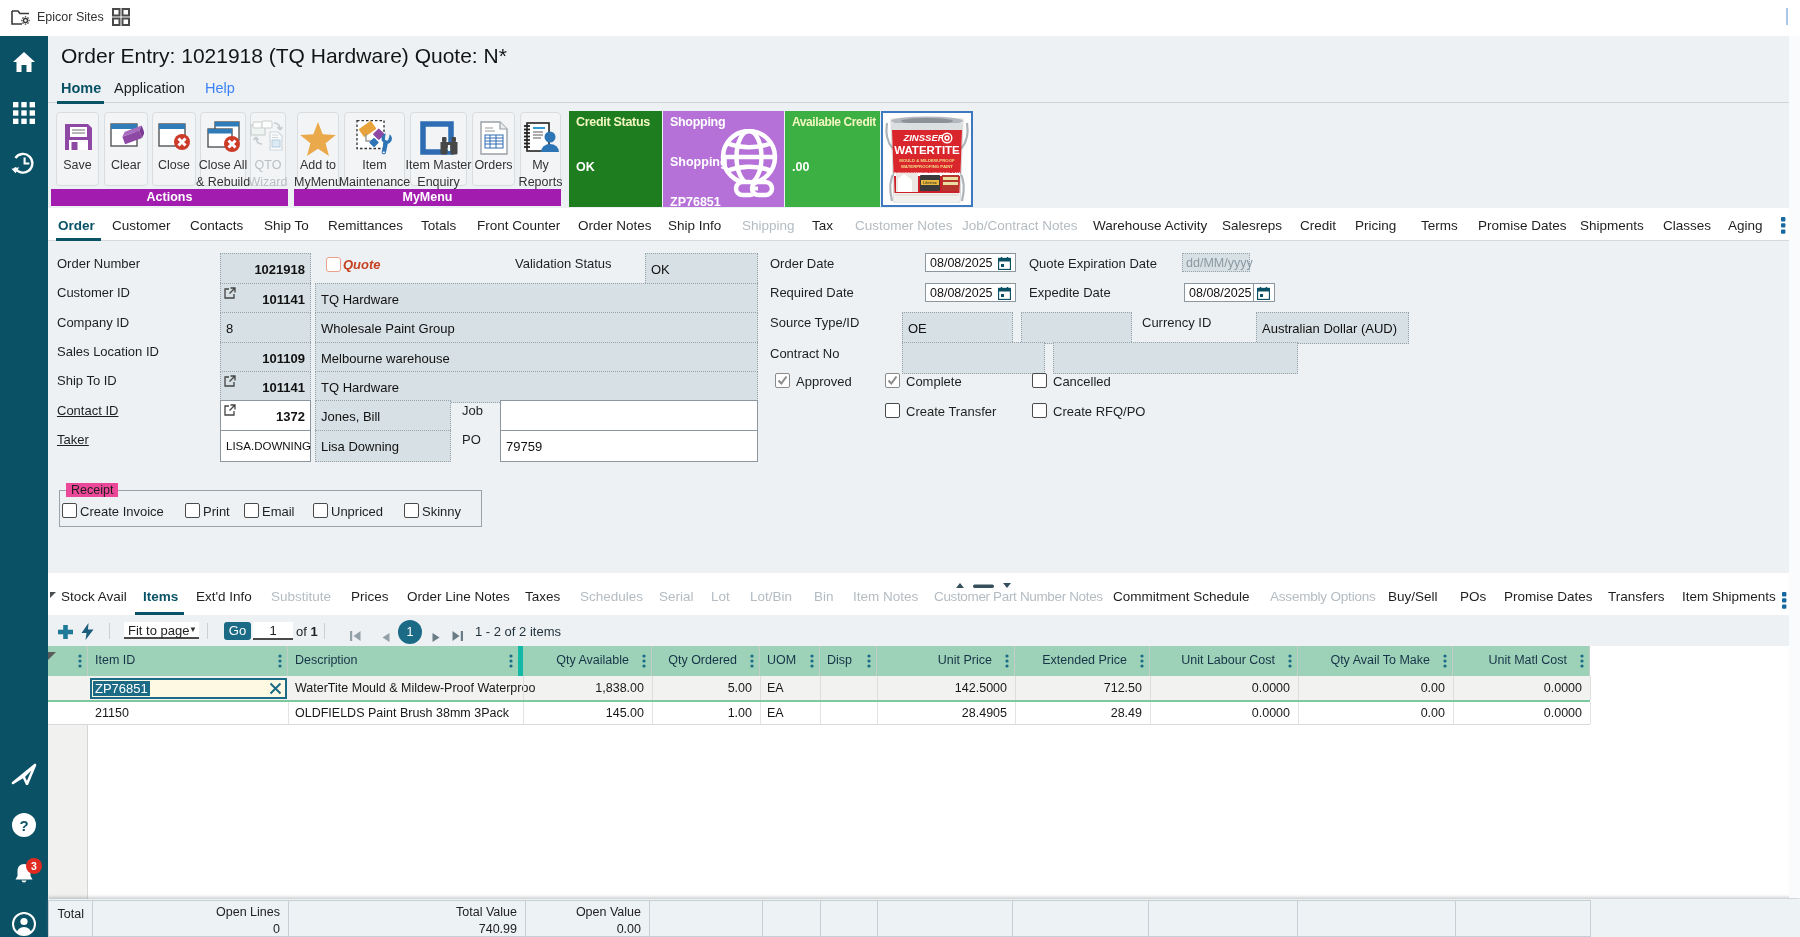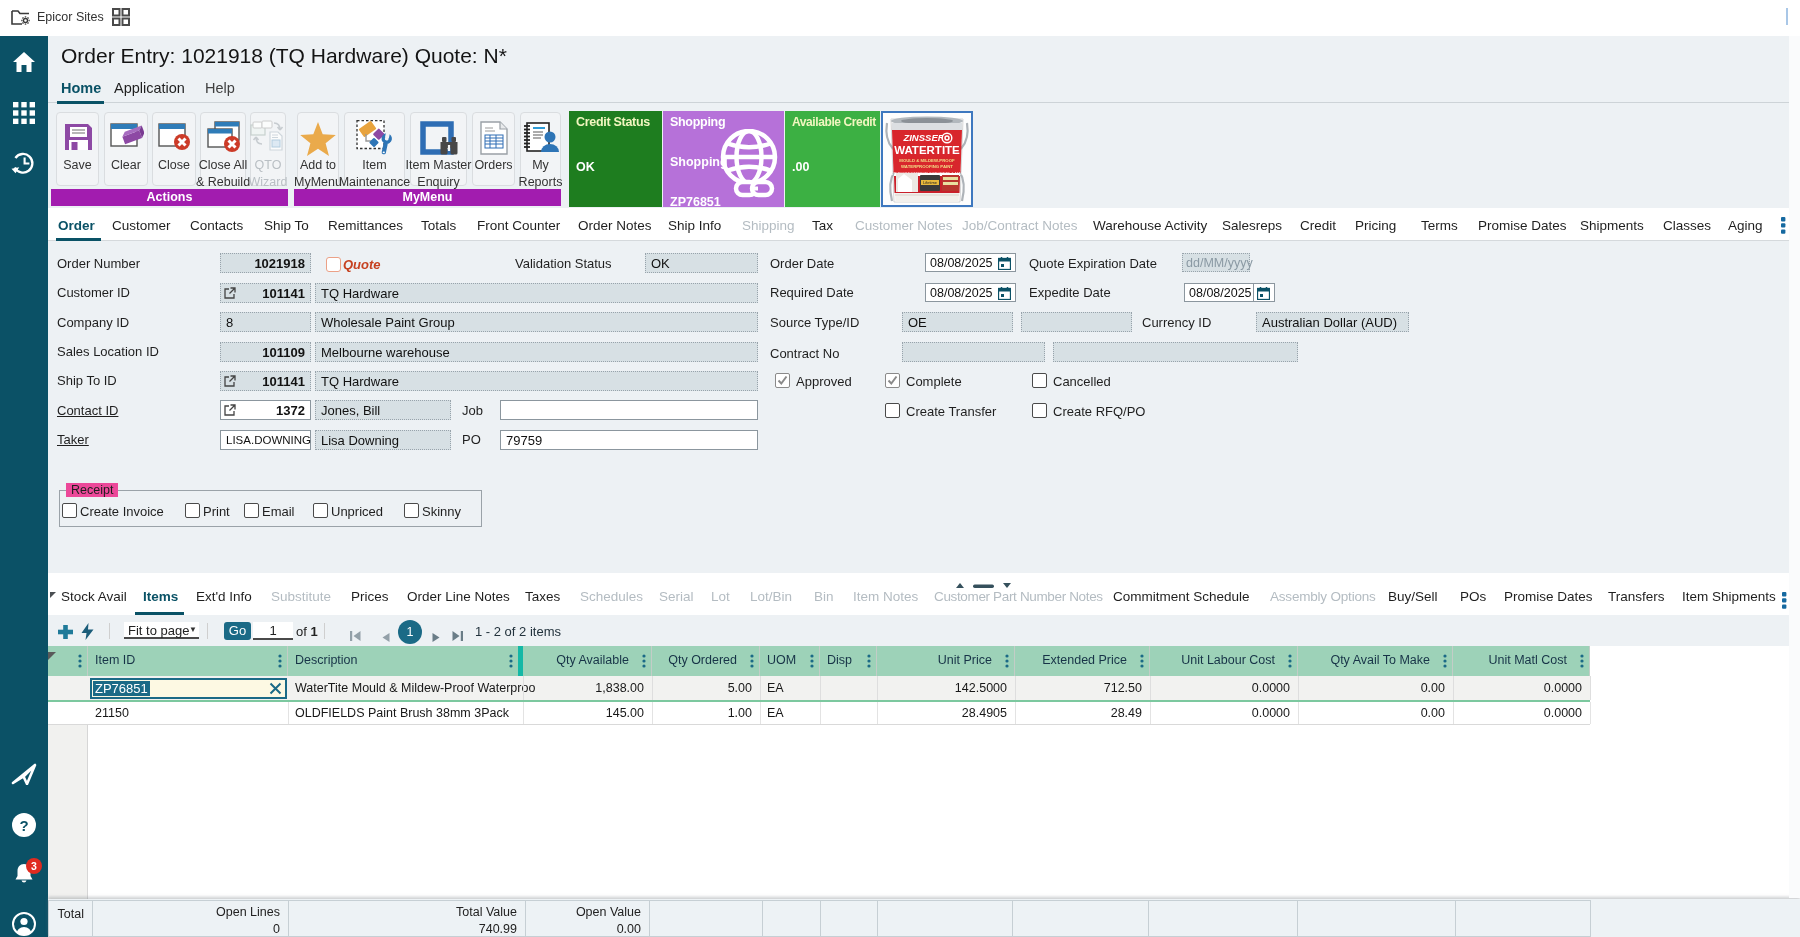--- a/index.html
+++ b/index.html
@@ -1,20 +1,20 @@
 <!DOCTYPE html>
 <html><head>
 <meta charset="utf-8">
 <style>
 * { margin:0; padding:0; box-sizing:border-box; }
 html,body { width:1800px; height:937px; overflow:hidden; }
 body { font-family:"Liberation Sans", sans-serif; background:#fff; position:relative; }
 .abs { position:absolute; }
 .lbl { position:absolute; font-size:13px; color:#1f1f1f; white-space:nowrap; }
-.fld { position:absolute; height:19px; background:#d7e0e4; border:1px dotted #98a3ab; font-size:13px; color:#111; display:flex; align-items:center; padding:9px 5px; white-space:nowrap; }
+.fld { position:absolute; height:19px; background:#d7e0e4; border:1px dotted #98a3ab; font-size:13px; color:#111; display:flex; align-items:center; padding:15px 5px; white-space:nowrap; }
 .fld.num { justify-content:flex-end; font-weight:bold; }
 .fld.wht { background:#fff; border:1px solid #8b969e; }
 .cb { position:absolute; width:15px; height:15px; border:1.5px solid #4a4a4a; border-radius:2px; background:#fff; }
 .cb.gray { border-color:#8a8a8a; }
 .cb svg { position:absolute; left:1px; top:1px; }
 .tab { position:absolute; font-size:13.5px; color:#1f1f1f; white-space:nowrap; }
 .tab.dis { color:#b4bcc2; }
 .tab.act { color:#0a5266; font-weight:bold; }
 .rbtn { position:absolute; top:112px; height:74px; background:#f2f4f6; border:1px solid #dadde0; border-radius:4px; }
 .rbtn .cap { position:absolute; top:44px; left:50%; transform:translateX(-50%); text-align:center; font-size:12.5px; color:#333; line-height:17px; white-space:nowrap; }
@@ -123,21 +123,21 @@
 </g>
 </svg>
 </div>
 
 <div class="abs" style="left:48px;top:36px;width:1752px;height:172px;background:#edf1f4;"></div>
 <div class="abs" style="left:61px;top:44px;font-size:21px;color:#141414;">Order Entry: 1021918 (TQ Hardware) Quote: N*</div>
 <div class="abs" style="left:48px;top:102px;width:1752px;height:1px;background:#cdd3d7;"></div>
 <div class="abs" style="left:61px;top:80px;font-size:14.5px;font-weight:bold;color:#0a5266;">Home</div>
 <div class="abs" style="left:57px;top:101px;width:47px;height:3px;background:#0a5266;"></div>
 <div class="abs" style="left:114px;top:80px;font-size:14.5px;color:#1f1f1f;">Application</div>
-<div class="abs" style="left:205px;top:80px;font-size:14.5px;color:#404040;">Help</div>
+<div class="abs" style="left:205px;top:80px;font-size:14.5px;color:#3b82f6;">Help</div>
 
 <div class="rbtn" style="left:56px;width:43px;" id="b-save">
     <svg width="34" height="34" viewBox="0 0 34 34">
       <path d="M4 4 H27 L31 8 V30 H4 Z" fill="#8d49a4"></path>
       <rect x="9" y="7" width="17" height="10" fill="#fff"></rect>
       <line x1="11" y1="10" x2="24" y2="10" stroke="#999" stroke-width="1.4"></line>
       <line x1="11" y1="13" x2="24" y2="13" stroke="#999" stroke-width="1.4"></line>
       <rect x="8" y="20" width="19" height="10" fill="#fff"></rect>
       <rect x="10.5" y="22" width="6" height="8" fill="#8d49a4"></rect>
     </svg>

